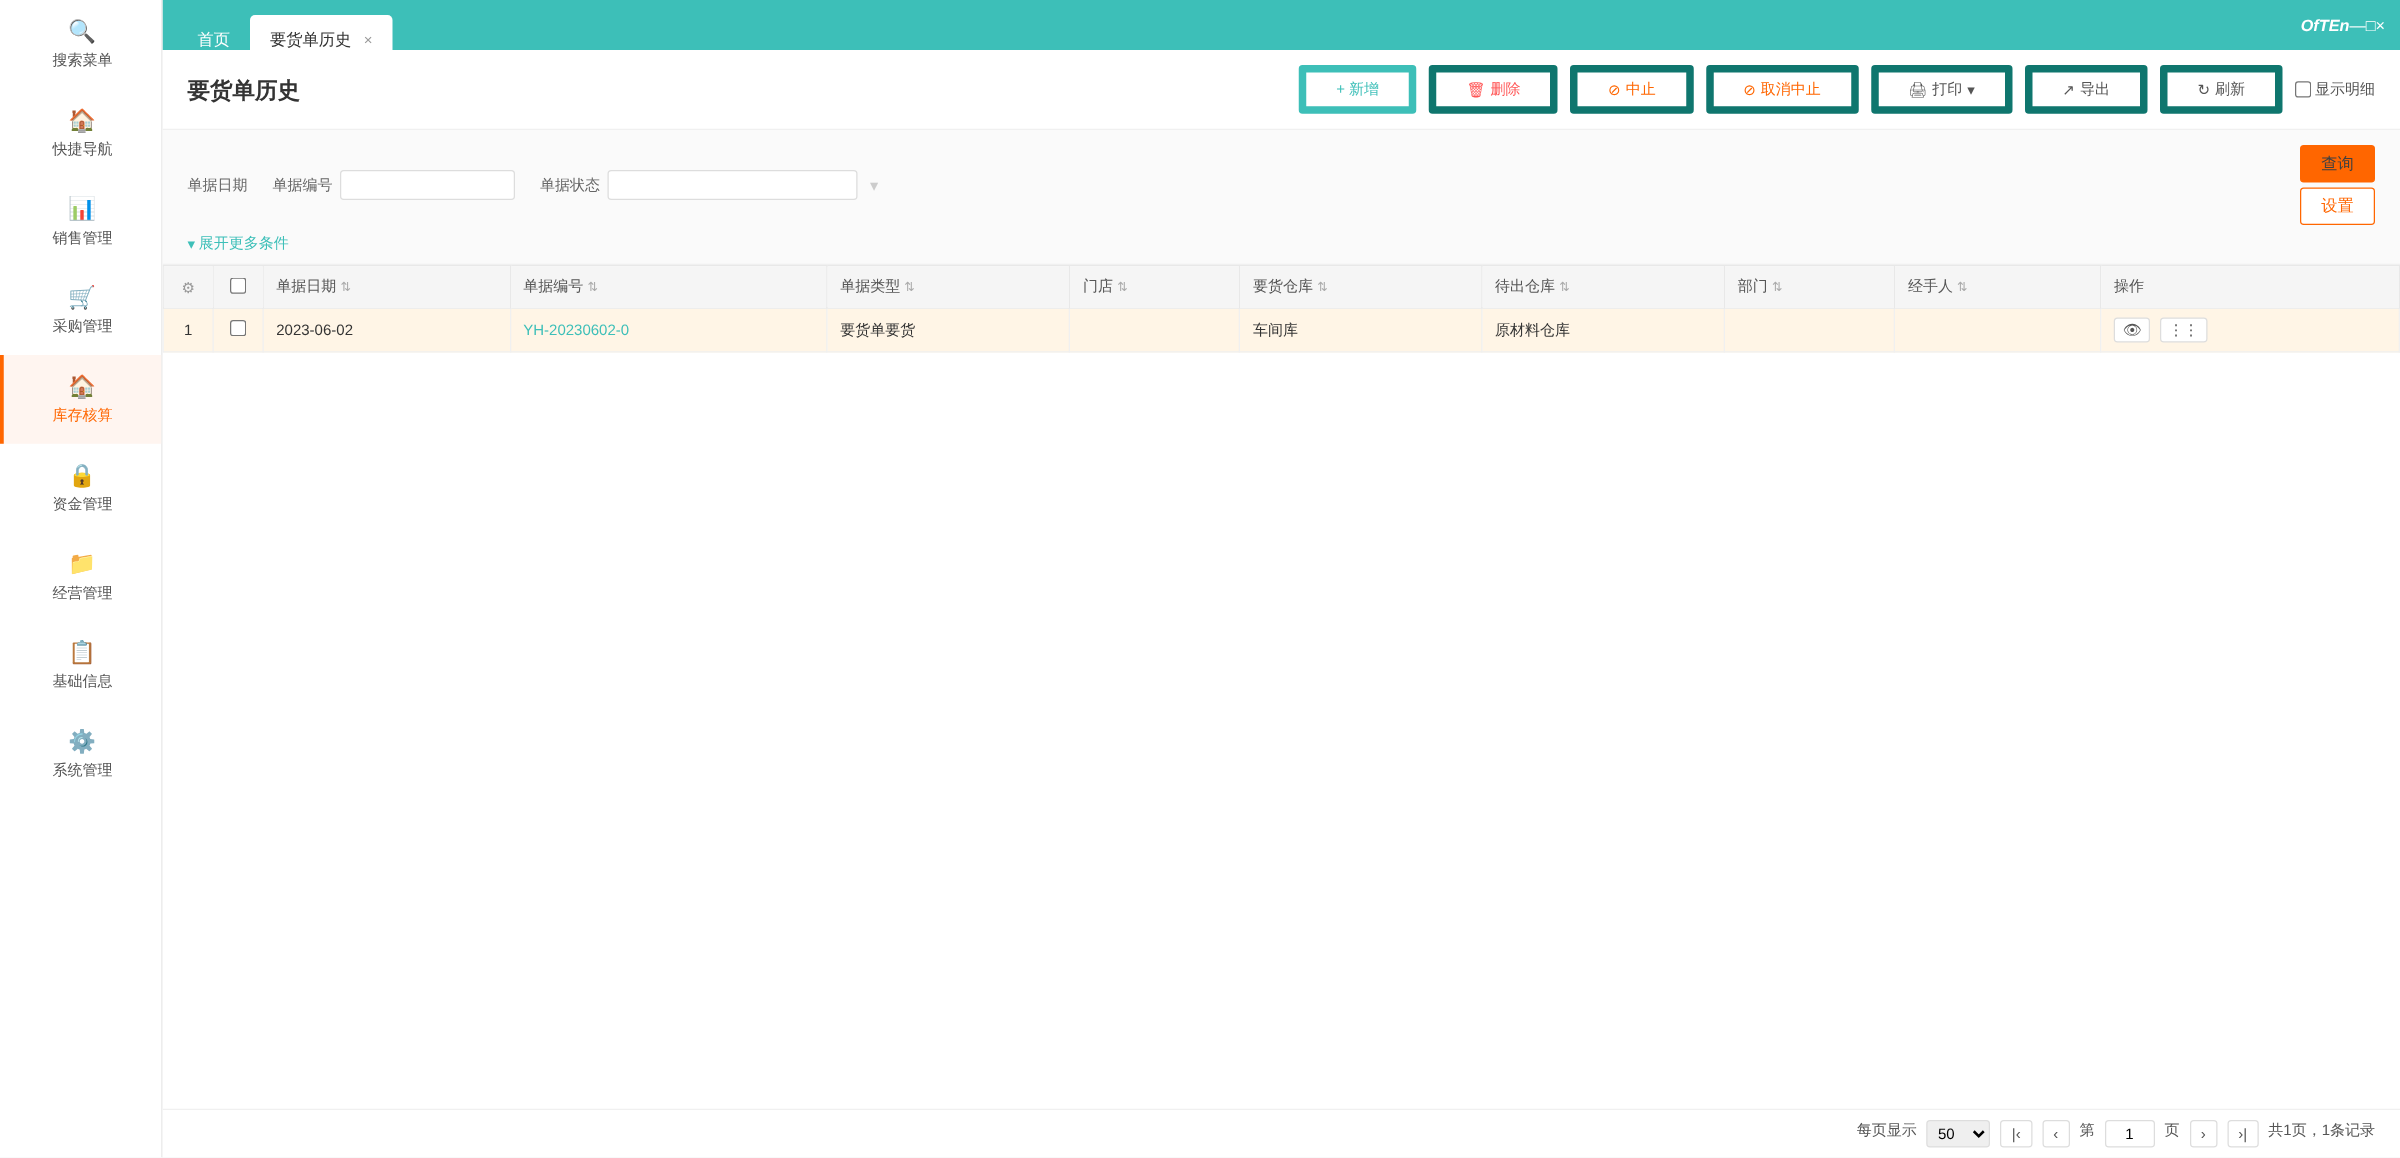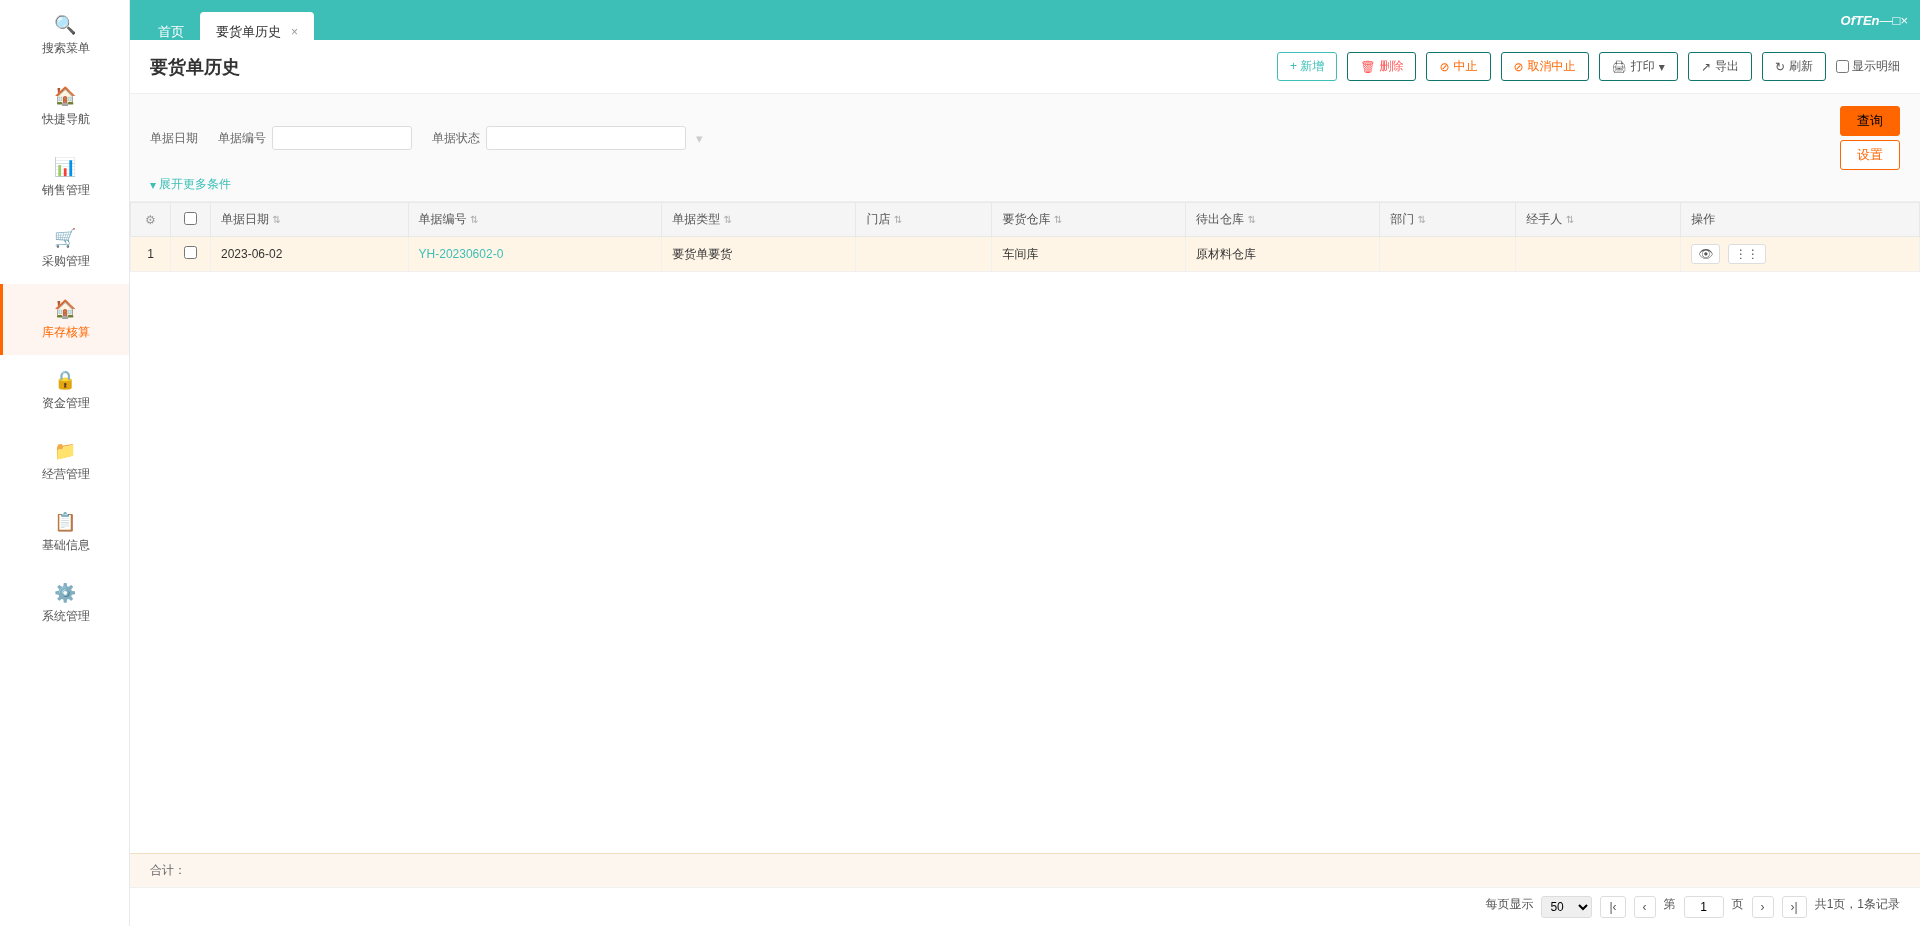--- a/index.html
+++ b/index.html
@@ -107,31 +107,31 @@
     }
     .toolbar {
       display: flex;
       align-items: center;
       gap: 10px;
     }
     .btn {
       display: flex;
       align-items: center;
       gap: 4px;
-      padding: 5px 12px;
-      border: 1px solid #0f766e;
+      padding: 5px 24px;
+      border: 6px solid #0f766e;
       background: #fff;
       cursor: pointer;
       border-radius: 3px;
       font-size: 12px;
       color: #555;
     }
     .btn-primary {
       background: #f60;
-      color: #000000;
+      color: #404040;
       border: 1px solid #f60;
       padding: 5px 16px;
       border-radius: 3px;
       cursor: pointer;
       font-size: 13px;
     }
     .btn-secondary {
       background: #fff;
       color: #f60;
       border: 1px solid #f60;
@@ -504,23 +504,20 @@
             <td></td>
             <td>
               <button class="action-btn">👁</button>
               <button class="action-btn">⋮⋮</button>
             </td>
           </tr>
         </tbody>
       </table>
     </div>
 
-    <div class="table-footer">
-      <span>合计：</span>
-    </div>
 
     <div class="pagination">
       <span>每页显示</span>
       <select class="per-page-select">
         <option>50</option>
         <option>20</option>
         <option>100</option>
       </select>
       <button class="page-btn">|‹</button>
       <button class="page-btn">‹</button>

